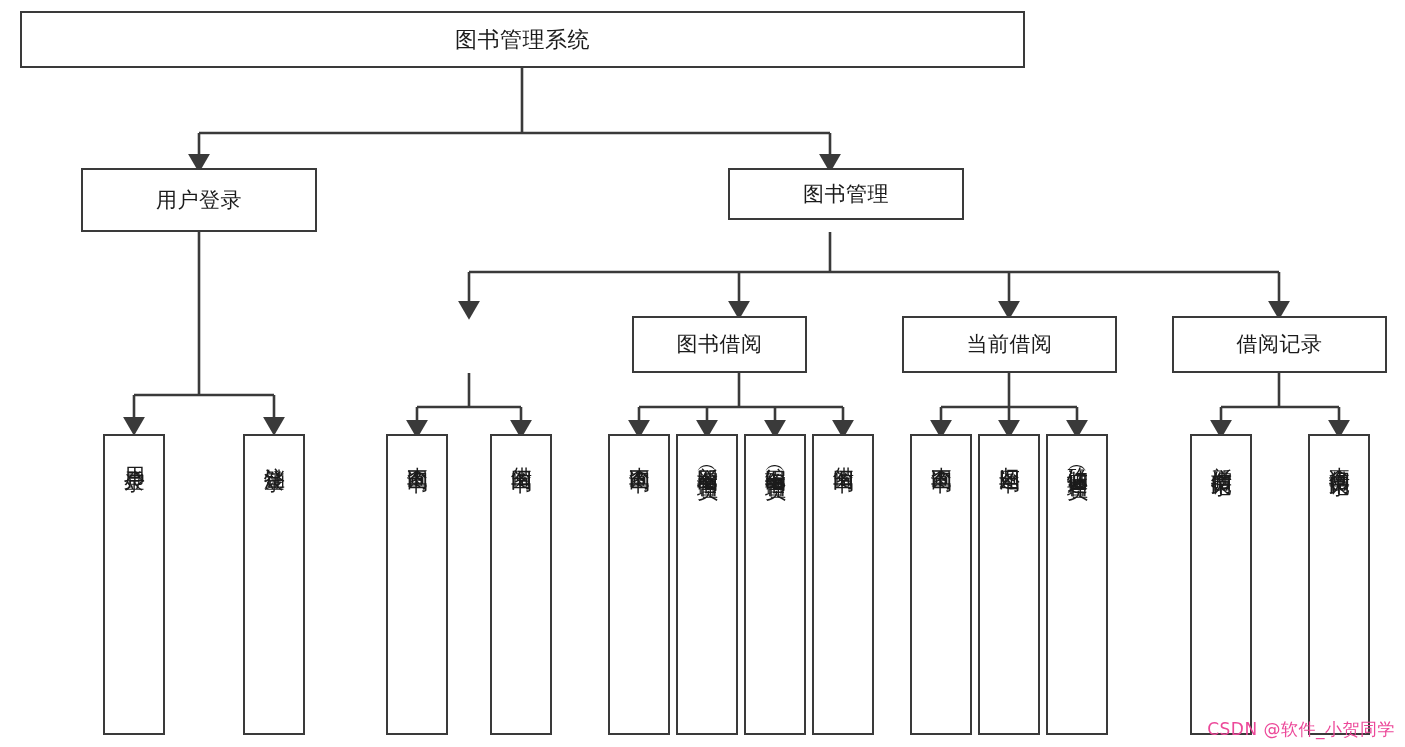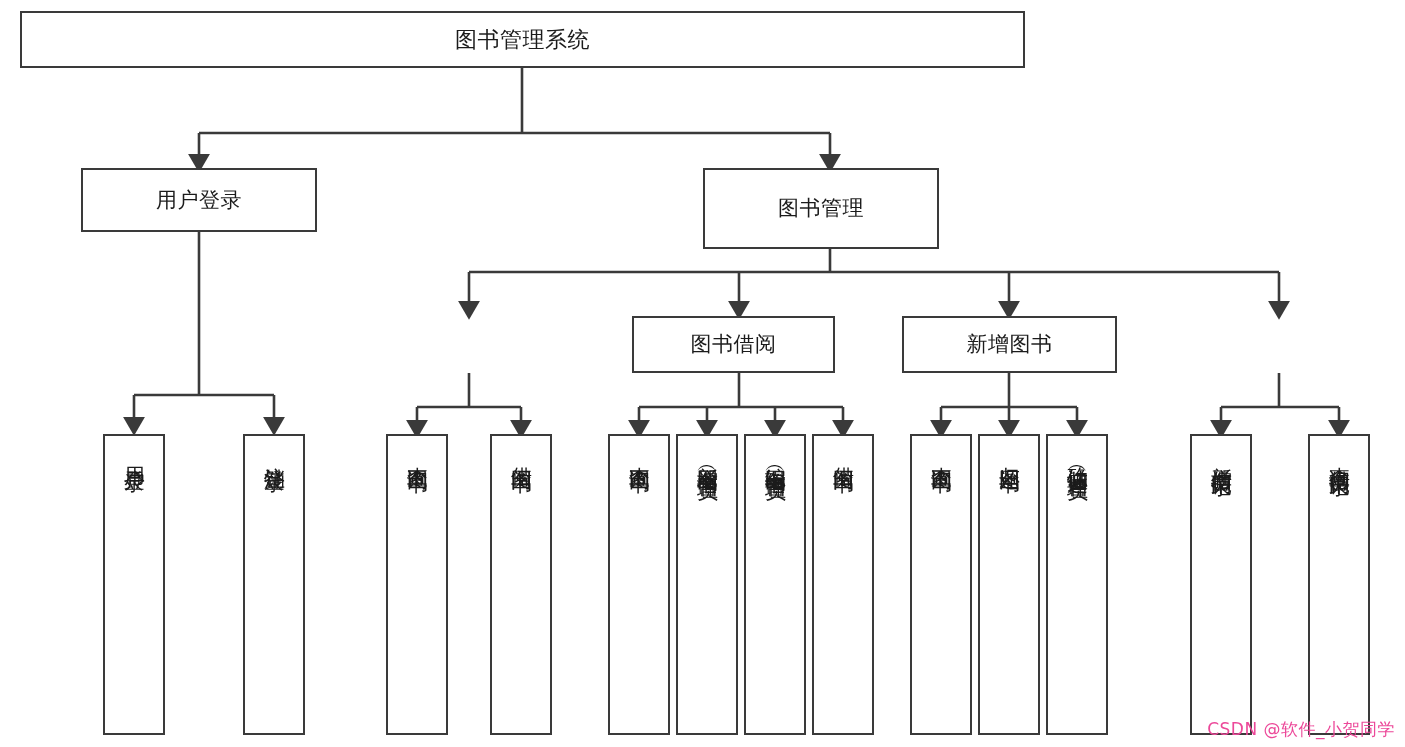--- a/index.html
+++ b/index.html
@@ -132,29 +132,32 @@
     </g>
   </svg>
 
   <div class="node h root" style="left:20px; top:11px; width:1005px; height:57px;">
     <span class="cap">图书管理系统</span>
   </div>
 
   <div class="node h" style="left:81px; top:168px; width:236px; height:64px;">
     <span class="cap">用户登录</span>
   </div>
-  <div class="node h" style="left:703px; top:168px; width:236px; height:81px;">
+  <div class="node h" style="left:728px; top:168px; width:236px; height:52px;">
     <span class="cap">图书管理</span>
   </div>
 
-  <div class="node h" style="left:632px; top:316px; width:203px; height:57px;">
+  <div class="node h" style="left:632px; top:316px; width:175px; height:57px;">
     <span class="cap">图书借阅</span>
   </div>
   <div class="node h" style="left:902px; top:316px; width:215px; height:57px;">
-    <span class="cap">新增图书</span>
+    <span class="cap">当前借阅</span>
+  </div>
+  <div class="node h" style="left:1172px; top:316px; width:215px; height:57px;">
+    <span class="cap">借阅记录</span>
   </div>
 
   <div class="node v" style="left:103px; top:434px; width:62px; height:301px;">
     <span class="cap">用户登录</span>
   </div>
   <div class="node v" style="left:243px; top:434px; width:62px; height:301px;">
     <span class="cap">注销登录</span>
   </div>
 
   <div class="node v" style="left:386px; top:434px; width:62px; height:301px;">

